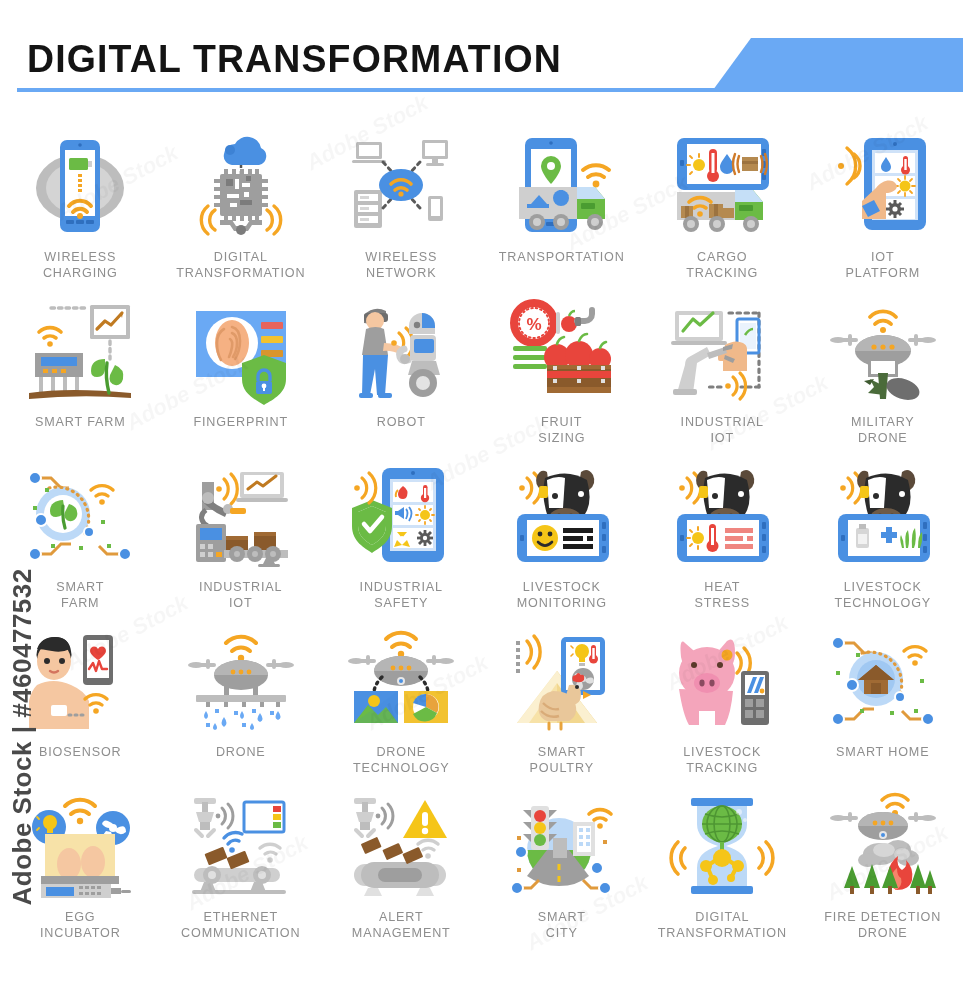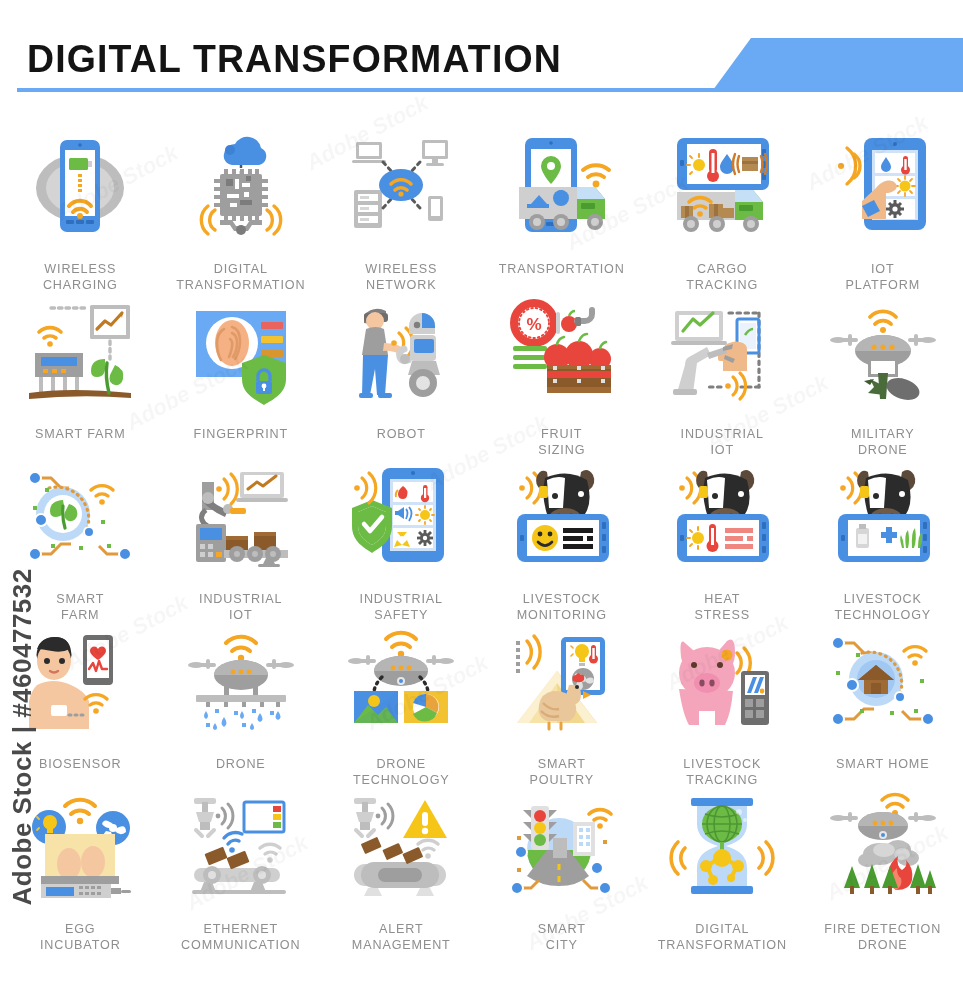--- a/index.html
+++ b/index.html
@@ -82,21 +82,21 @@
     flex-direction:column;
     align-items:center;
     justify-content:flex-start;
   }
   .art{
     width:118px;height:110px;
     position:relative;
   }
   .art svg{display:block;width:118px;height:110px;}
   .cap{
-    margin-top:20px;
+    margin-top:8px;
     text-align:center;
     font-size:12.6px;
     line-height:15.5px;
     letter-spacing:0.85px;
     color:#8e8e8e;
     text-transform:uppercase;
     white-space:pre-line;
     font-family:"Liberation Sans","DejaVu Sans",sans-serif;
   }
 

